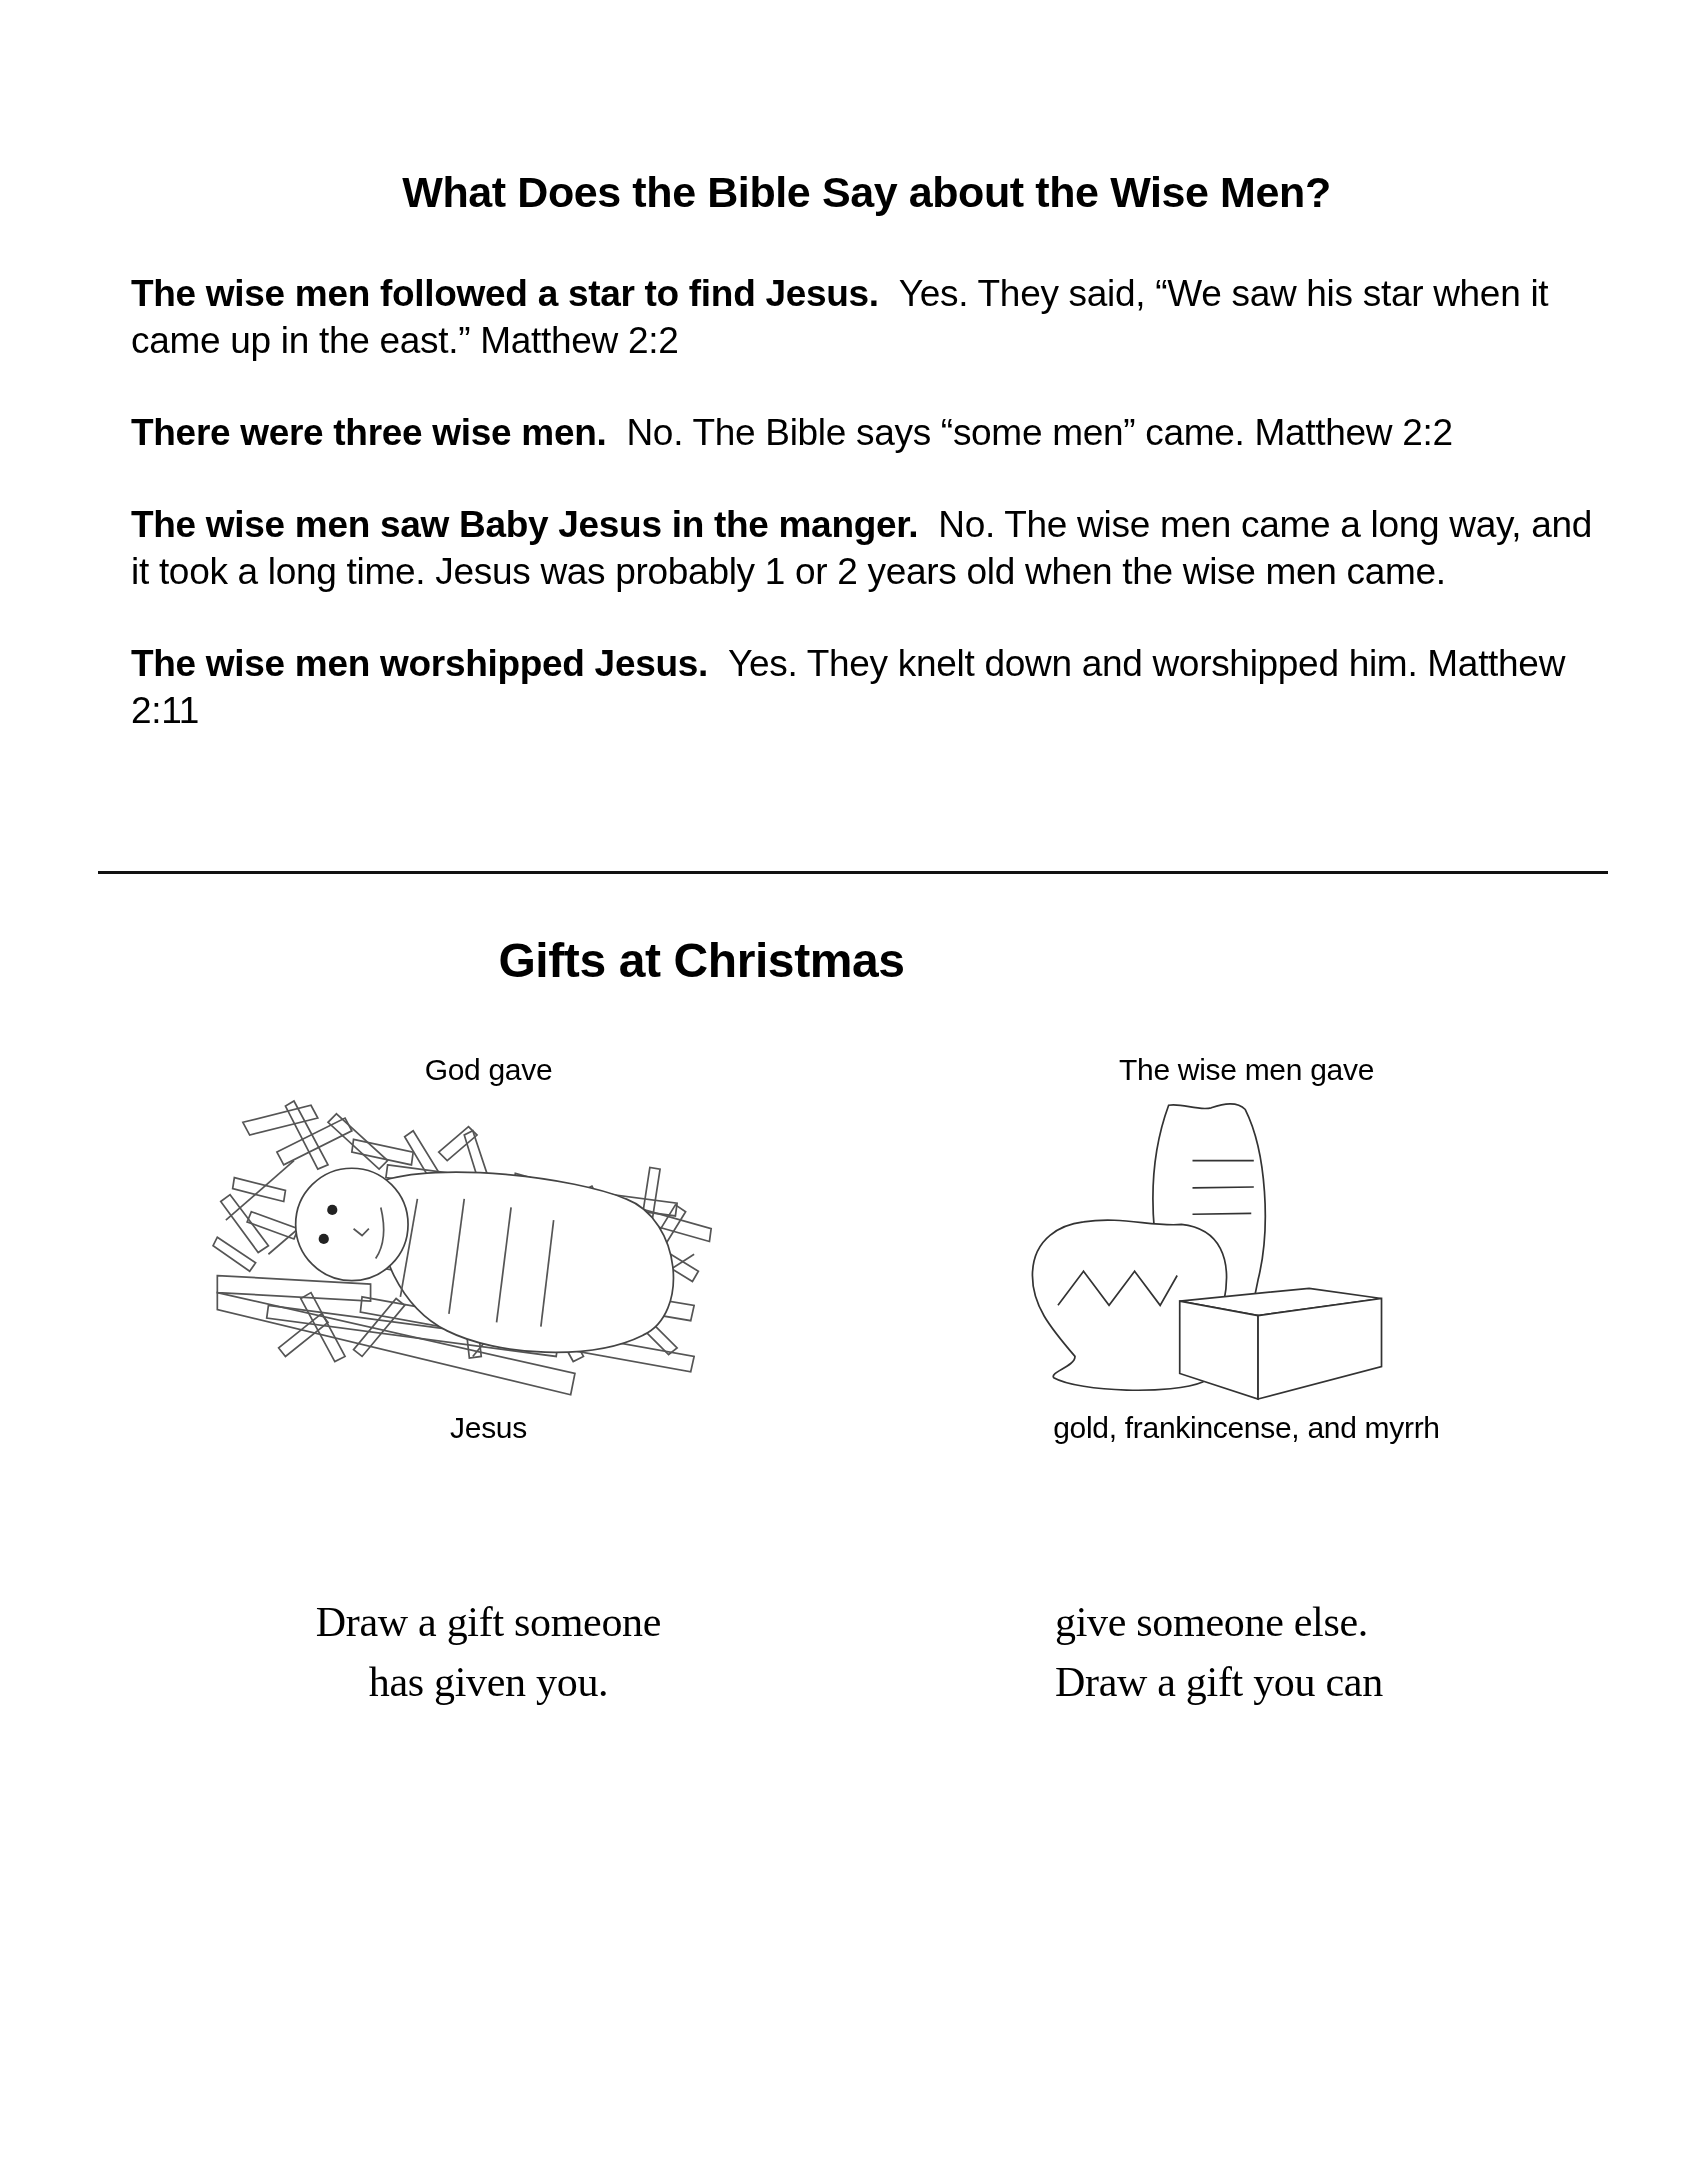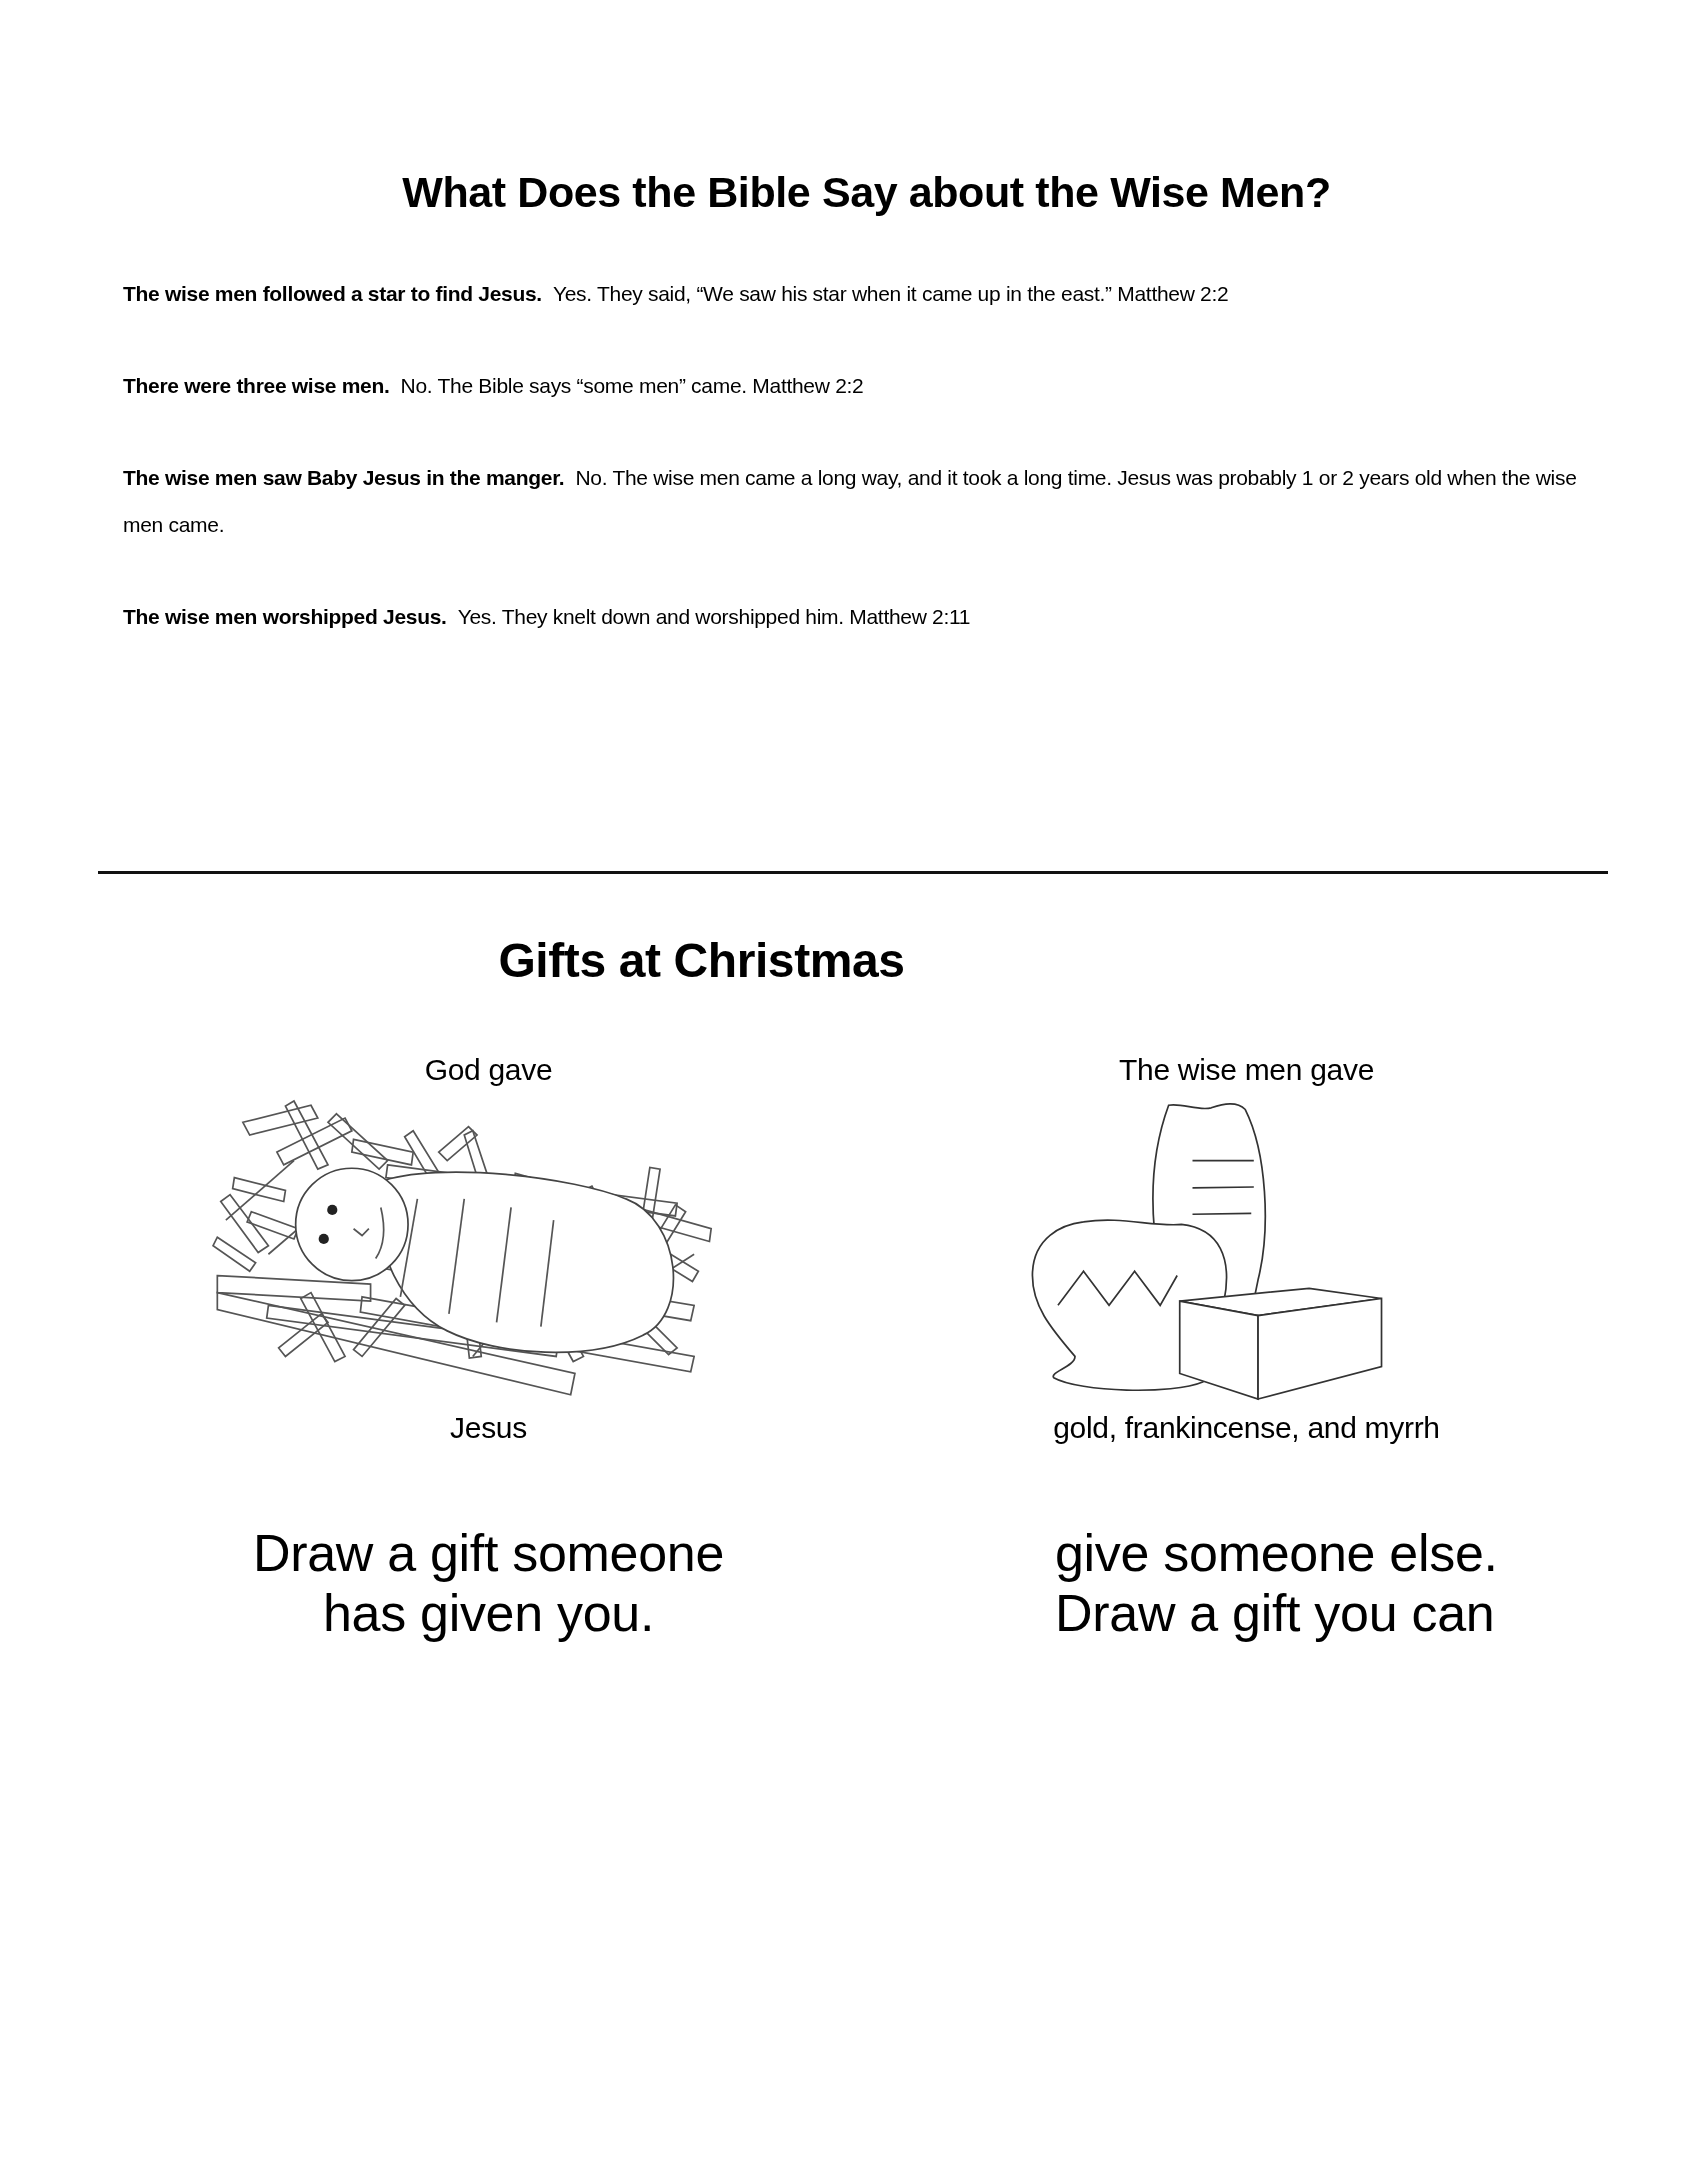--- a/index.html
+++ b/index.html
@@ -2,31 +2,31 @@
 <html style="font-size:13.6px"><head>
 <meta charset="utf-8">
 <style>
   html, body { margin: 0; padding: 0; background: #ffffff; }
   body { width: 1685px; height: 2181px; position: relative; overflow: hidden;
          font-family: "Liberation Sans", sans-serif; color: #000; }
   .abs { position: absolute; padding-left: 24px; }
   .title { left: 0; width: 1685px; top: 167px; text-align: center;
            font-weight: bold; font-size: 43px; line-height: 51px; letter-spacing: -0.4px; }
   .facts { left: 99px; width: 1482px; top: 270px; }
-  .fact { font-size: 21px; line-height: 47px; margin: 0 0 45px 0; letter-spacing: -0.3px; }
+  .fact { font-size: 37px; line-height: 47px; margin: 0 0 45px 8px; letter-spacing: -0.3px; }
   .fact .claim { font-weight: bold; }
   .divider { left: 98px; top: 871px; width: 1486px; height: 2.6px; background: #111; }
   .section-title { left: 0; width: 1355px; top: 933px; text-align: center;
                    font-weight: bold; font-size: 48px; line-height: 55px; letter-spacing: -0.4px; }
   .col-label { font-size: 30px; line-height: 51px; text-align: center; width: 681px; letter-spacing: -0.3px; }
   .col-left { left: 124px; }
   .col-right { left: 882px; }
   .lbl-top { top: 1044px; }
   .lbl-bottom { top: 1402px; }
-  .draw { font-size: 52px; line-height: 60px; top: 1523px; letter-spacing: -0.3px; }
+  .draw { font-size: 42px; line-height: 60px; top: 1592px; letter-spacing: -0.3px; font-family: Liberation Serif, serif; }
   .draw-left { left: 124px; width: 681px; text-align: center; }
   .draw-right { left: 1031px; width: 511px; text-align: left; }
   svg { position: absolute; overflow: visible; }
 </style>
 </head>
 <body>
 
 <div class="abs title">What Does the Bible Say about the Wise Men?</div>
 
 <div class="abs facts">

